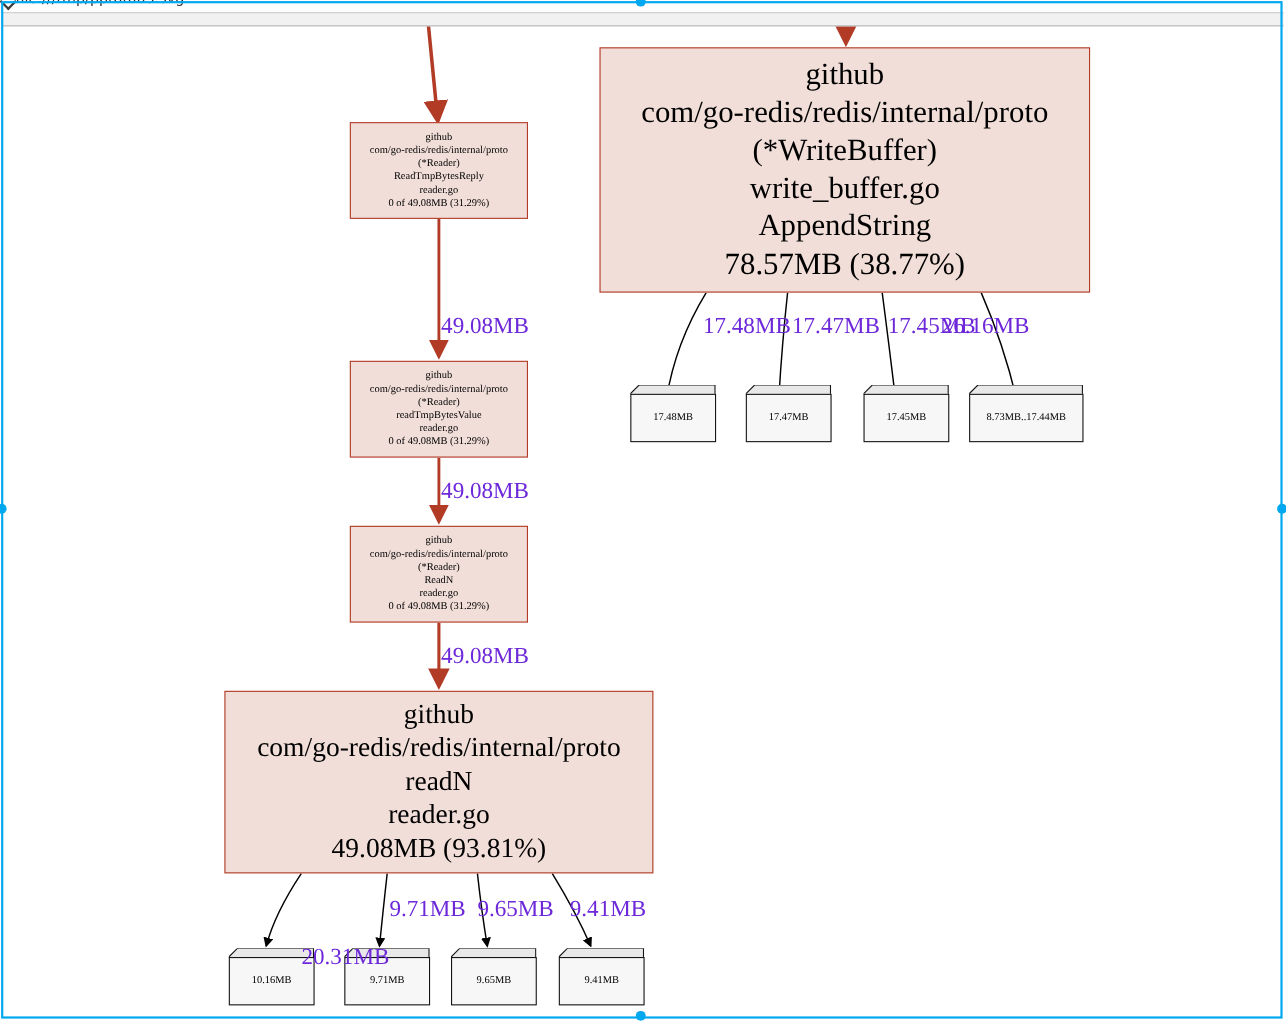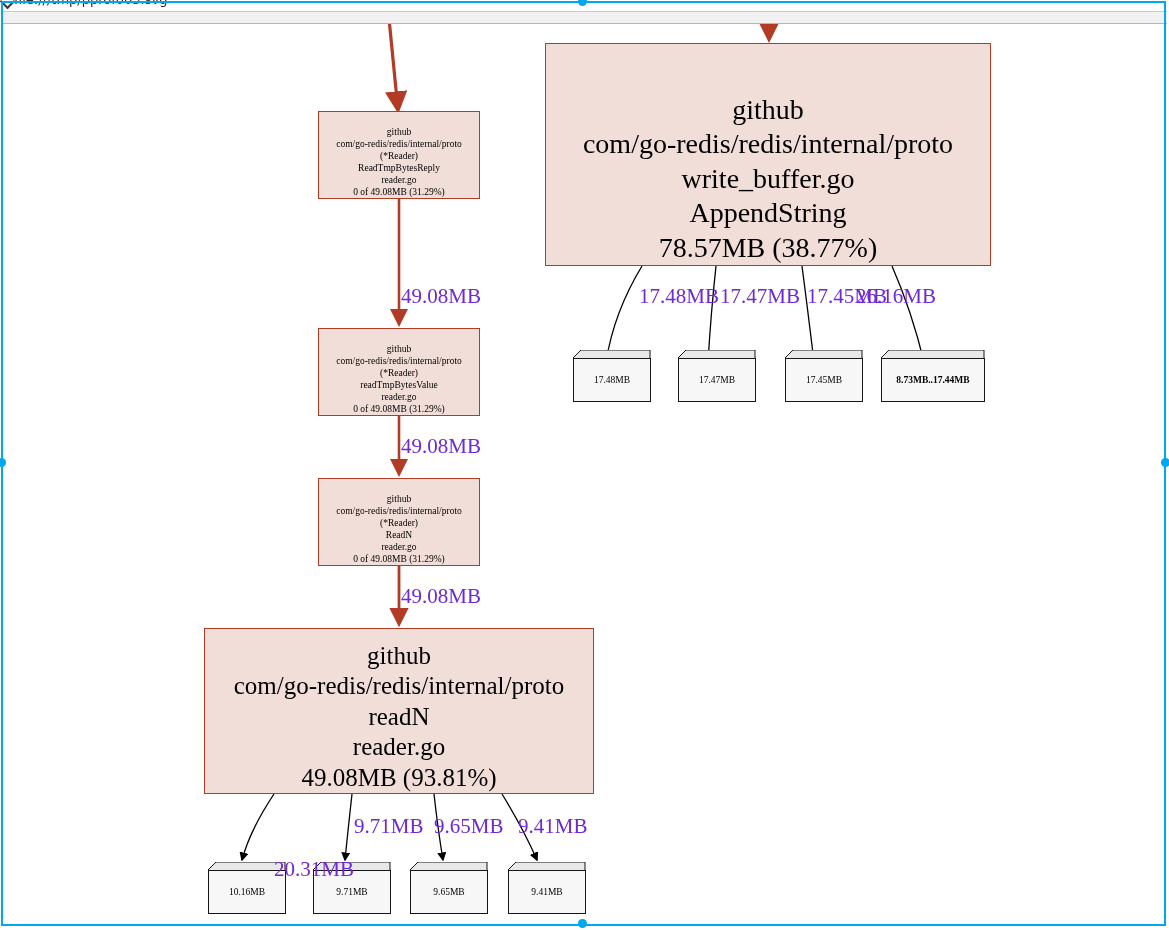--- a/index.html
+++ b/index.html
@@ -94,21 +94,21 @@
 
   
   .gnode {
     position: absolute;
     box-sizing: border-box;
     background: #f1ded8;
     border: 1px solid #b23b26;
     display: flex;
     flex-direction: column;
     align-items: center;
-    justify-content: flex-end;
+    justify-content: center;
     text-align: center;
     color: #000000;
     z-index: 20;
   }
   .gnode .ln { display: block; white-space: nowrap; }
 
   .gnode.small { font-size: 9.5px; line-height: 12px; }
   .gnode.big   { font-size: 28px;  line-height: 34.5px; }
   .gnode.big2  { font-size: 25px;  line-height: 30.5px; }
 
@@ -223,20 +223,21 @@
       <span class="ln">github</span>
       <span class="ln">com/go-redis/redis/internal/proto</span>
       <span class="ln">readN</span>
       <span class="ln">reader.go</span>
       <span class="ln">49.08MB (93.81%)</span>
     </div>
 
     <div class="gnode big" style="left:543px; top:21px; width:446px; height:223px;">
       <span class="ln">github</span>
       <span class="ln">com/go-redis/redis/internal/proto</span>
+      <span class="ln">(*WriteBuffer)</span>
       <span class="ln">write_buffer.go</span>
       <span class="ln">AppendString</span>
       <span class="ln">78.57MB (38.77%)</span>
     </div>
 
     <span class="elabel" style="left:399px; top:264px;">49.08MB</span>
     <span class="elabel" style="left:399px; top:414px;">49.08MB</span>
     <span class="elabel" style="left:399px; top:564px;">49.08MB</span>
 
     <span class="elabel" style="left:637px; top:264px;">17.48MB</span>
@@ -263,21 +264,21 @@
       <div class="face">17.47MB</div>
     </div>
 
     <div class="leafbox" style="left:783px; top:328px; width:78px; height:52px;">
       <svg class="shade" viewBox="0 0 78 52" preserveAspectRatio="none">
         <path d="M0,8 L8,0 L77,0 L77,43 L69,51 Z" fill="#e8e8e8" stroke="#151515" stroke-width="1"></path>
       </svg>
       <div class="face">17.45MB</div>
     </div>
 
-    <div class="leafbox" style="left:879px; top:328px; width:104px; height:52px;font-weight:bold;">
+    <div class="leafbox" style="left:879px; top:328px; width:104px; height:52px;">
       <svg class="shade" viewBox="0 0 104 52" preserveAspectRatio="none">
         <path d="M0,8 L8,0 L103,0 L103,43 L95,51 Z" fill="#e8e8e8" stroke="#151515" stroke-width="1"></path>
       </svg>
       <div class="face">8.73MB..17.44MB</div>
     </div>
 
     <div class="leafbox" style="left:206px; top:840px; width:78px; height:52px;">
       <svg class="shade" viewBox="0 0 78 52" preserveAspectRatio="none">
         <path d="M0,8 L8,0 L77,0 L77,43 L69,51 Z" fill="#e8e8e8" stroke="#151515" stroke-width="1"></path>
       </svg>

